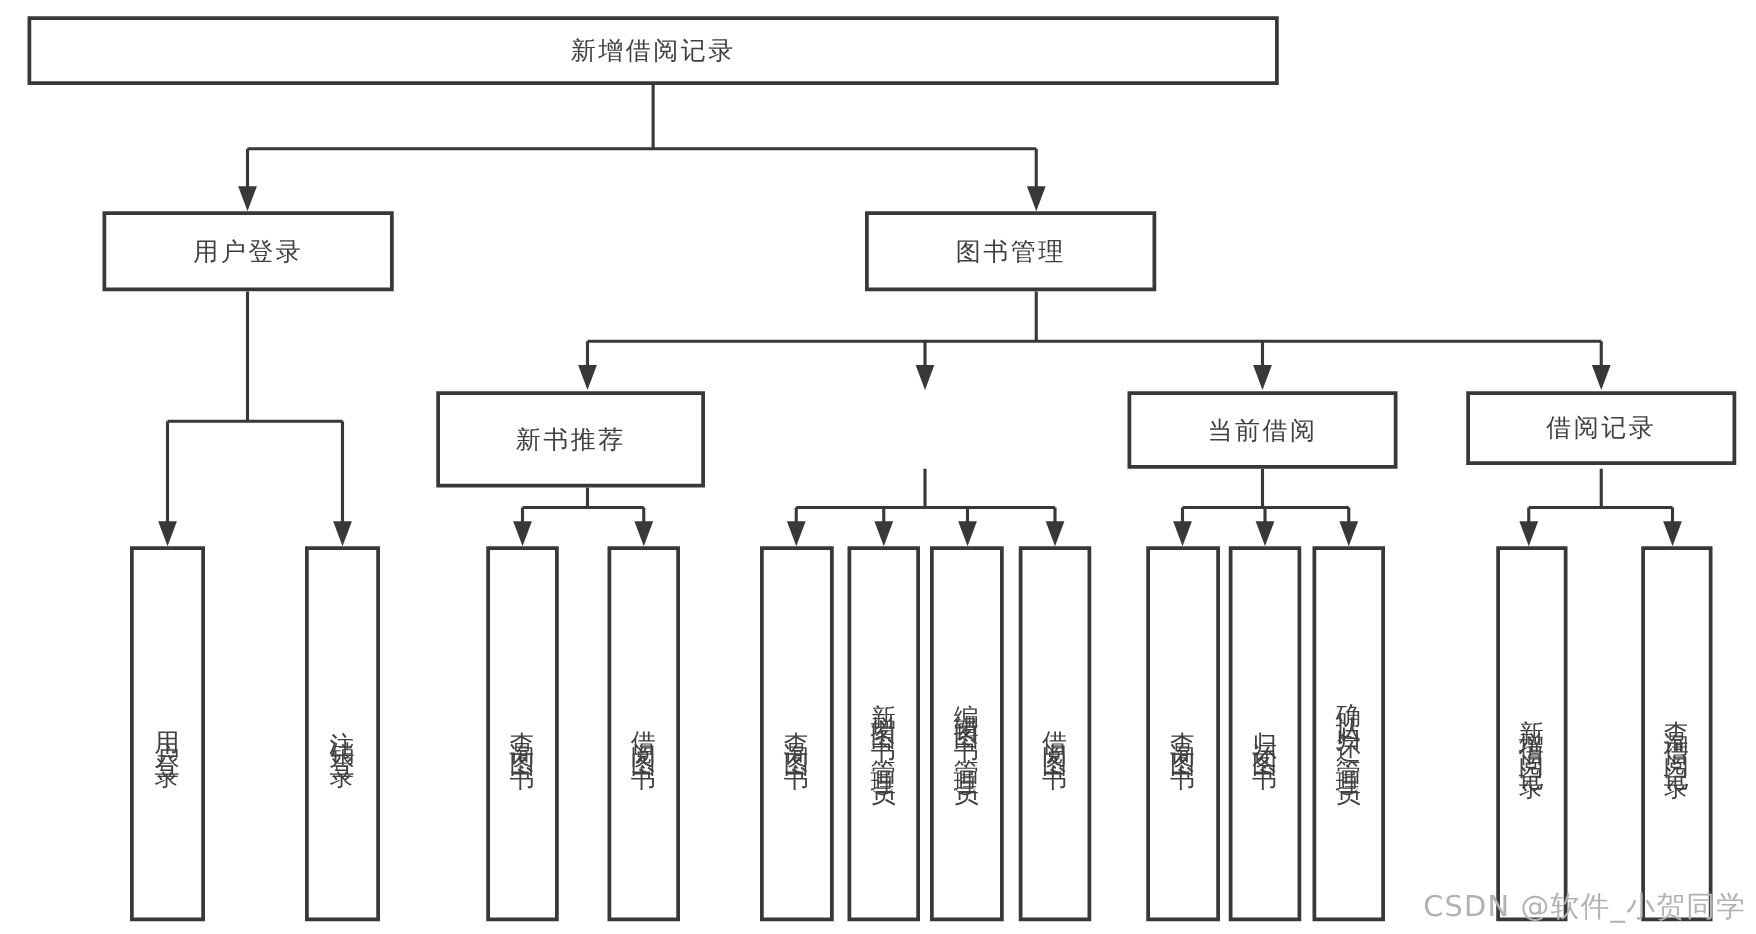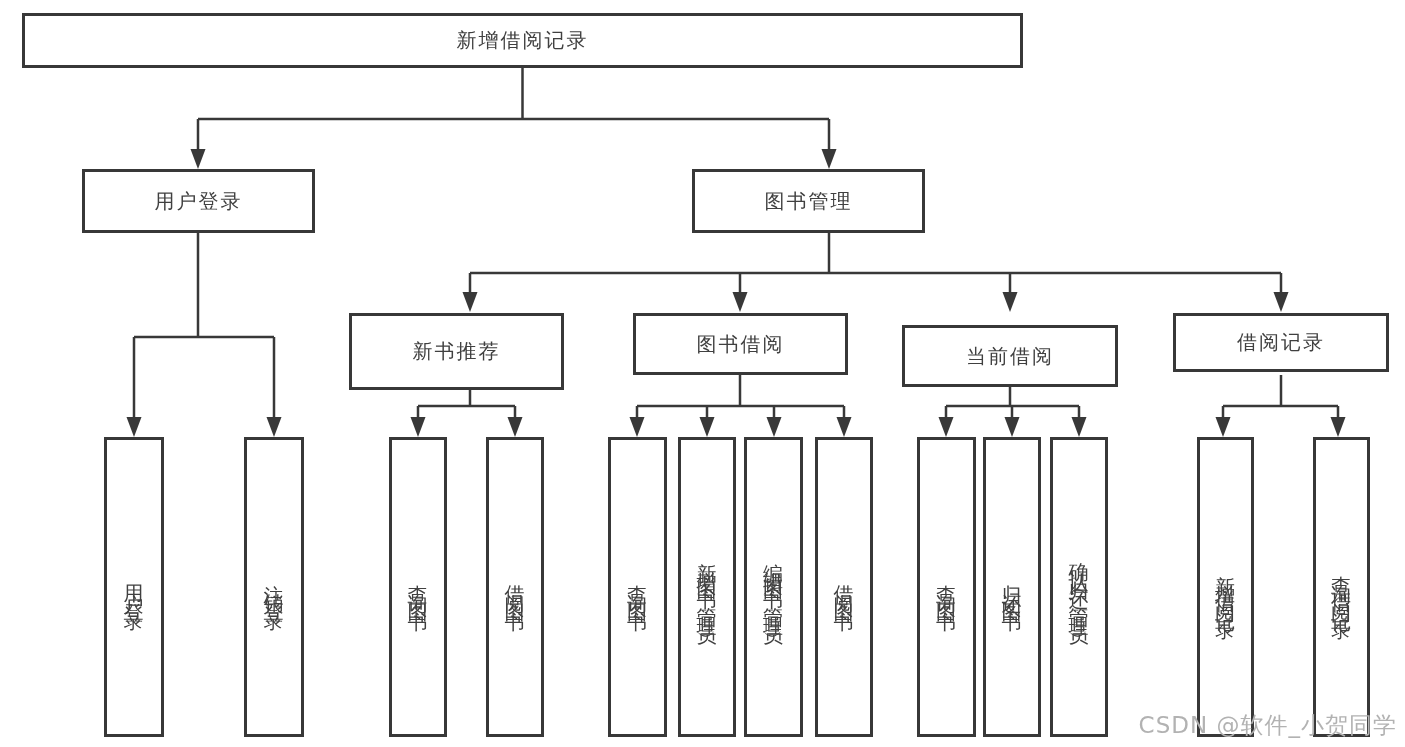--- a/index.html
+++ b/index.html
@@ -102,24 +102,21 @@
   <div class="box h-box" style="left:82px; top:169px; width:233px; height:64px;">
     <span>用户登录</span>
   </div>
   <div class="box h-box" style="left:692px; top:169px; width:233px; height:64px;">
     <span>图书管理</span>
   </div>
 
   <div class="box h-box" style="left:349px; top:313px; width:215px; height:77px;">
     <span>新书推荐</span>
   </div>
-  <div class="box h-box" style="left:633px; top:313px; width:215px; height:62px;">
-    <span>图书借阅</span>
-  </div>
-  <div class="box h-box" style="left:902px; top:313px; width:216px; height:62px;margin-top:12px;">
+  <div class="box h-box" style="left:902px; top:313px; width:216px; height:62px;">
     <span>当前借阅</span>
   </div>
   <div class="box h-box" style="left:1173px; top:313px; width:216px; height:59px;">
     <span>借阅记录</span>
   </div>
 
   <div class="box v-box" style="left:104px; top:437px; width:60px; height:300px;">
     <span>用户登录</span>
   </div>
   <div class="box v-box" style="left:244px; top:437px; width:60px; height:300px;">

